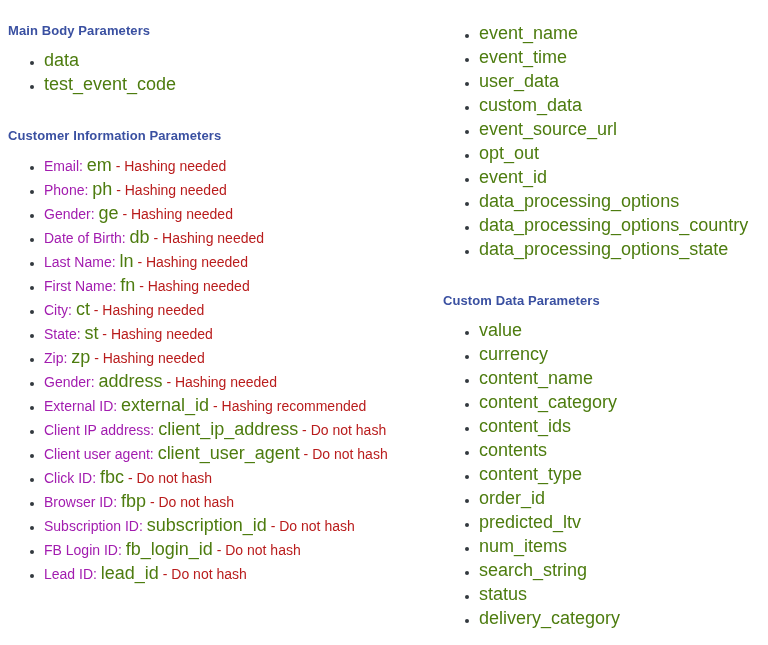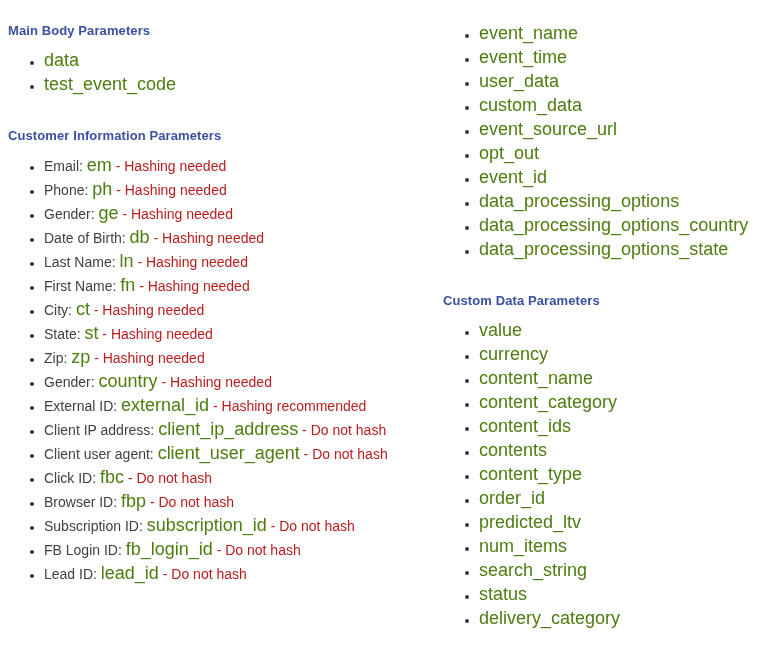--- a/index.html
+++ b/index.html
@@ -46,21 +46,21 @@
   ul.param-list li {
     font-size: 14px;
     line-height: 23px;
     color: #4b5158;
   }
   ul.param-list li::marker {
     color: #33393f;
     font-size: 12px;
   }
   .param-label {
-    color: #404040;
+    color: #a21caf;
   }
   .param-suffix {
     color: #b91c1c;
   }
   code.param-code {
     font-family: Liberation Sans, sans-serif;
     font-size: 18px;
     color: #4d7c0f;
     font-weight: normal;
   }
@@ -82,21 +82,21 @@
       <ul class="param-list">
           <li><span class="param-label">Email: </span><code class="param-code">em</code><span class="param-suffix"> - Hashing needed</span></li>
           <li><span class="param-label">Phone: </span><code class="param-code">ph</code><span class="param-suffix"> - Hashing needed</span></li>
           <li><span class="param-label">Gender: </span><code class="param-code">ge</code><span class="param-suffix"> - Hashing needed</span></li>
           <li><span class="param-label">Date of Birth: </span><code class="param-code">db</code><span class="param-suffix"> - Hashing needed</span></li>
           <li><span class="param-label">Last Name: </span><code class="param-code">ln</code><span class="param-suffix"> - Hashing needed</span></li>
           <li><span class="param-label">First Name: </span><code class="param-code">fn</code><span class="param-suffix"> - Hashing needed</span></li>
           <li><span class="param-label">City: </span><code class="param-code">ct</code><span class="param-suffix"> - Hashing needed</span></li>
           <li><span class="param-label">State: </span><code class="param-code">st</code><span class="param-suffix"> - Hashing needed</span></li>
           <li><span class="param-label">Zip: </span><code class="param-code">zp</code><span class="param-suffix"> - Hashing needed</span></li>
-          <li><span class="param-label">Gender: </span><code class="param-code">country</code><span class="param-suffix"> - Hashing needed</span></li>
+          <li><span class="param-label">Gender: </span><code class="param-code">address</code><span class="param-suffix"> - Hashing needed</span></li>
           <li><span class="param-label">External ID: </span><code class="param-code">external_id</code><span class="param-suffix"> - Hashing recommended</span></li>
           <li><span class="param-label">Client IP address: </span><code class="param-code">client_ip_address</code><span class="param-suffix"> - Do not hash</span></li>
           <li><span class="param-label">Client user agent: </span><code class="param-code">client_user_agent</code><span class="param-suffix"> - Do not hash</span></li>
           <li><span class="param-label">Click ID: </span><code class="param-code">fbc</code><span class="param-suffix"> - Do not hash</span></li>
           <li><span class="param-label">Browser ID: </span><code class="param-code">fbp</code><span class="param-suffix"> - Do not hash</span></li>
           <li><span class="param-label">Subscription ID: </span><code class="param-code">subscription_id</code><span class="param-suffix"> - Do not hash</span></li>
           <li><span class="param-label">FB Login ID: </span><code class="param-code">fb_login_id</code><span class="param-suffix"> - Do not hash</span></li>
           <li><span class="param-label">Lead ID: </span><code class="param-code">lead_id</code><span class="param-suffix"> - Do not hash</span></li>
         </ul>
     </div>

